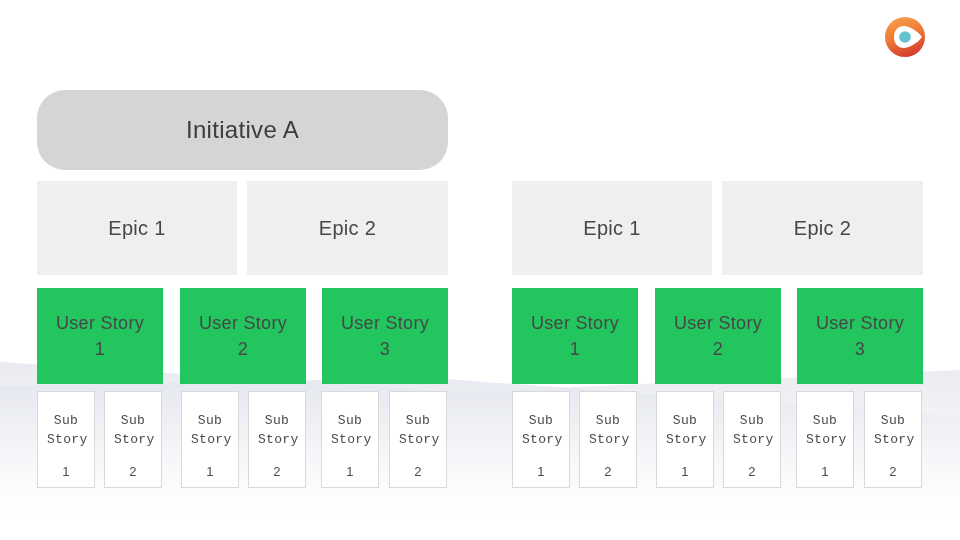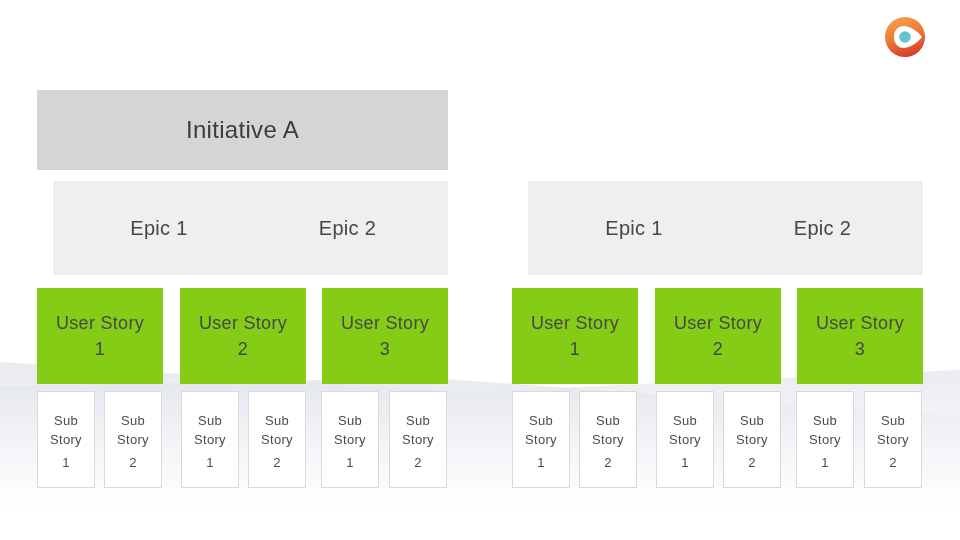--- a/index.html
+++ b/index.html
@@ -45,35 +45,36 @@
     color: #414141;
     letter-spacing: 0.3px;
   }
 
   .initiative {
     left: 0; top: 0;
     width: 411px; height: 80px;
     background: #d5d5d5;
     font-size: 24px;
     color: #3c3c3c;
+    border-radius: 28px;
   }
 
   .epic {
     top: 91px; height: 94px;
     background: #efeff0;
     font-size: 20px;
     color: #474747;
   }
-  .e1 { left: 16px;     width: 200px; padding-left: 6px; }
+  .e1 { left: 0;     width: 200px; }
   .e2 { left: 210px; width: 201px; text-align: right; }
 
   .us {
     top: 198px; height: 96px;
     width: 126px;
-    background: #84cc16;
+    background: #22c55e;
     font-size: 18px;
     line-height: 26px;
     color: #474747;
   }
   .u1 { left: 0; }
   .u2 { left: 143px; }
   .u3 { left: 285px; }
 
   .ss {
     top: 301px; height: 97px;
@@ -85,21 +86,21 @@
     line-height: 19px;
     color: #4a4a4a;
   }
   .s1 { left: 0; }
   .s2 { left: 67px; }
   .s3 { left: 144px; }
   .s4 { left: 211px; }
   .s5 { left: 284px; }
   .s6 { left: 352px; }
 
-  .ss-label { display: block; width: 38px; margin: 4px auto; }
+  .ss-label { display: block; width: 38px; margin: 13px auto; font-family: Liberation Mono, monospace; }
   .line { display: block; }
 </style>
 </head>
 <body>
 
 <svg class="wave-svg" viewBox="0 0 960 188" preserveAspectRatio="none" aria-hidden="true">
   <defs>
     <linearGradient id="fade1" x1="0" y1="0" x2="0" y2="1">
       <stop offset="0" stop-color="#e9ebf0"></stop>
       <stop offset="0.8" stop-color="#ffffff"></stop>

